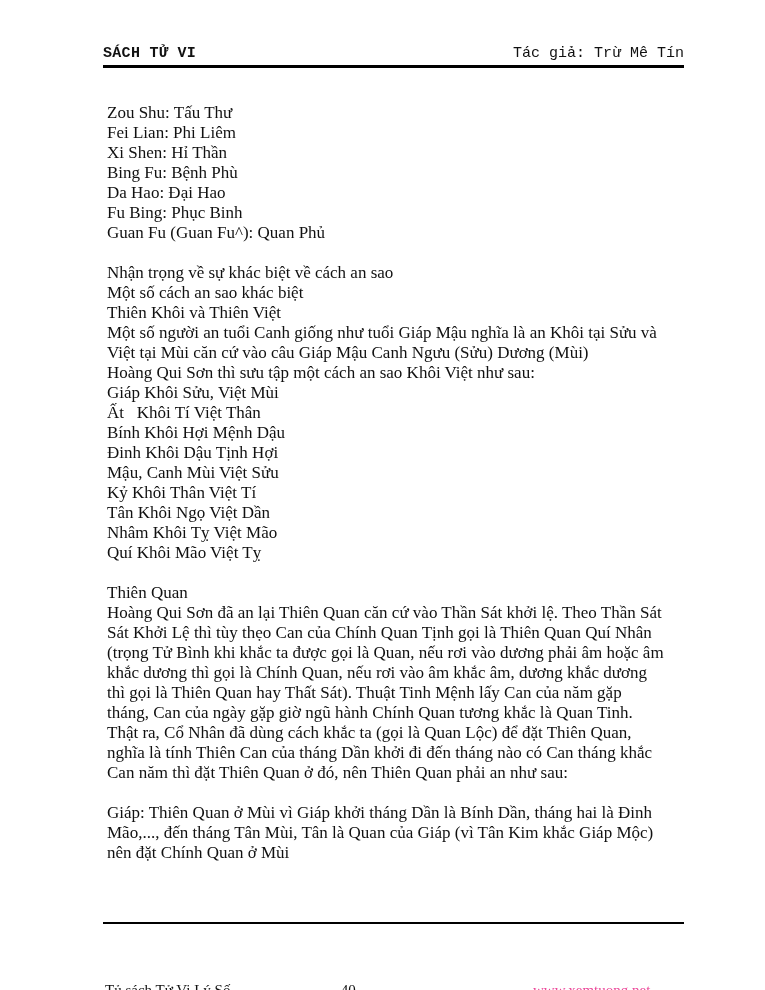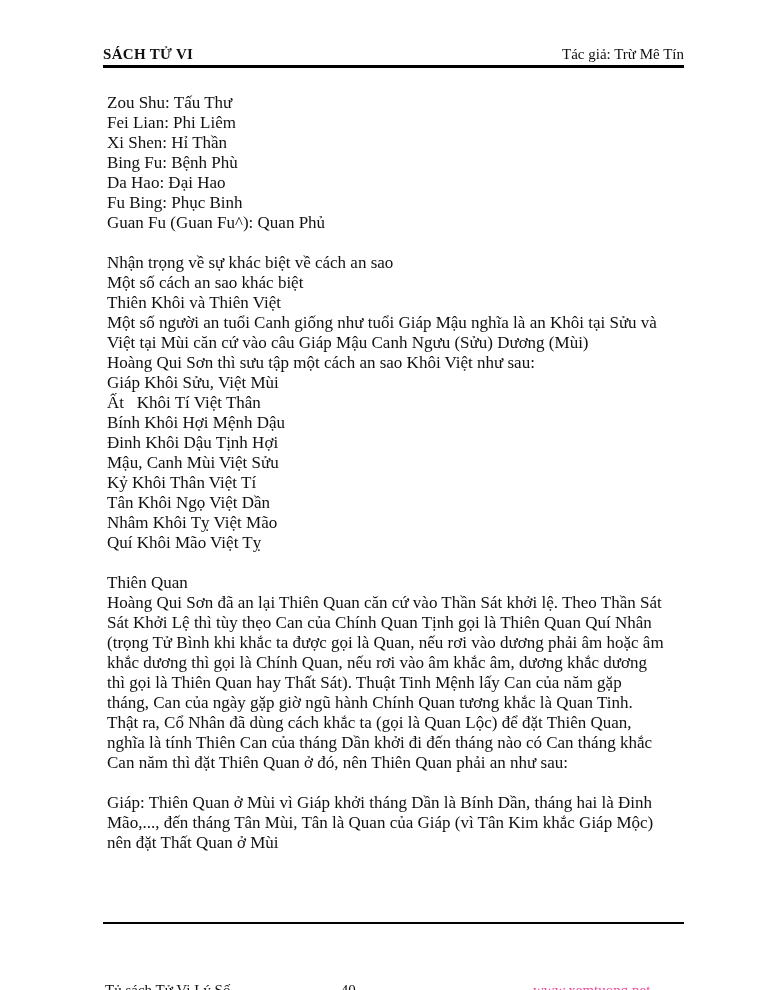--- a/index.html
+++ b/index.html
@@ -21,27 +21,28 @@
     left: 103px;
     width: 581px;
     top: 45px;
     display: flex;
     justify-content: space-between;
     align-items: flex-end;
     font-size: 15px;
     line-height: 18px;
     padding-bottom: 2px;
     border-bottom: 3px solid #000000;
+    font-family: Liberation Mono, monospace;
   }
   .book-title { font-weight: bold; letter-spacing: 0.3px; }
   .author { font-weight: normal; }
   .content {
     position: absolute;
     left: 107px;
-    top: 93px;
+    top: 103px;
     width: 586px;
     font-size: 17px;
     line-height: 20px;
   }
   .line {
     height: 20px;
     white-space: pre;
   }
   .spacer { height: 20px; }
   .footer-rule {
@@ -120,21 +121,21 @@
         <div class="line">thì gọi là Thiên Quan hay Thất Sát). Thuật Tinh Mệnh lấy Can của năm gặp</div>
         <div class="line">tháng, Can của ngày gặp giờ ngũ hành Chính Quan tương khắc là Quan Tinh.</div>
         <div class="line">Thật ra, Cổ Nhân đã dùng cách khắc ta (gọi là Quan Lộc) để đặt Thiên Quan,</div>
         <div class="line">nghĩa là tính Thiên Can của tháng Dần khởi đi đến tháng nào có Can tháng khắc</div>
         <div class="line">Can năm thì đặt Thiên Quan ở đó, nên Thiên Quan phải an như sau:</div>
       </div>
     <div class="spacer"></div>
     <div class="para">
         <div class="line">Giáp: Thiên Quan ở Mùi vì Giáp khởi tháng Dần là Bính Dần, tháng hai là Đinh</div>
         <div class="line">Mão,..., đến tháng Tân Mùi, Tân là Quan của Giáp (vì Tân Kim khắc Giáp Mộc)</div>
-        <div class="line">nên đặt Thất Quan ở Mùi</div>
+        <div class="line">nên đặt Chính Quan ở Mùi</div>
       </div>
   </div>
 
   <div class="footer-rule"></div>
 
   <div class="footer">
     <span class="f-left">Tủ sách Tử Vi Lý Số</span>
     <span class="f-center">- 40 -</span>
     <a class="f-right" href="#">www.xemtuong.net</a>
   </div>

